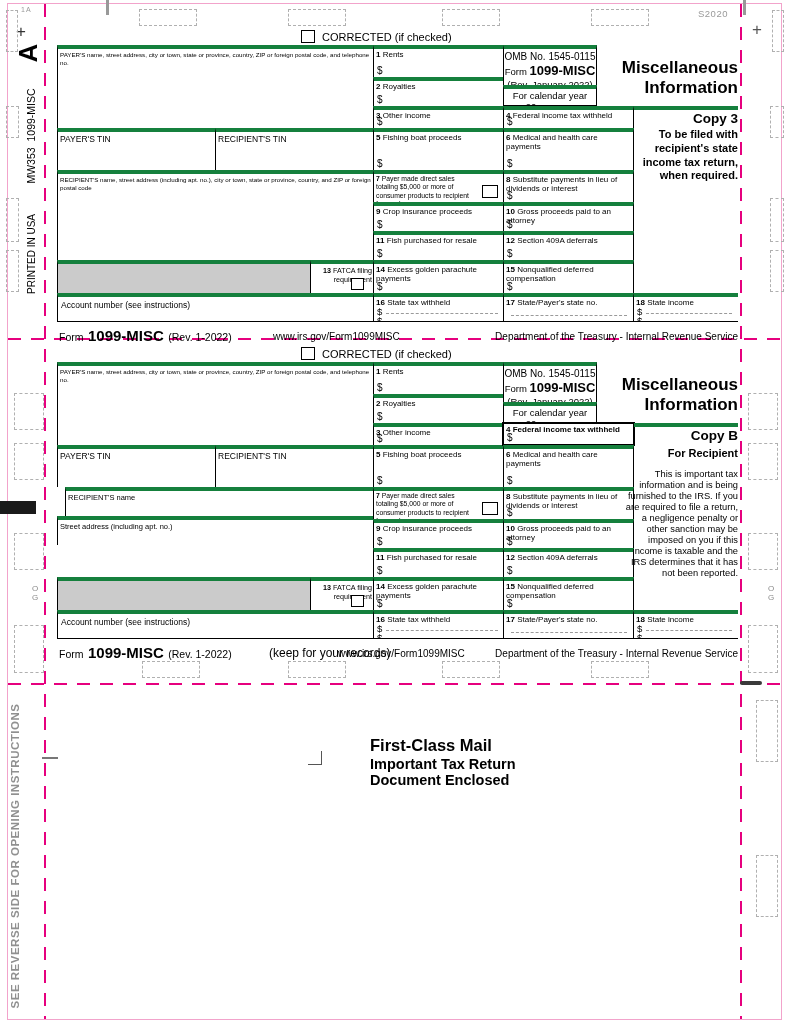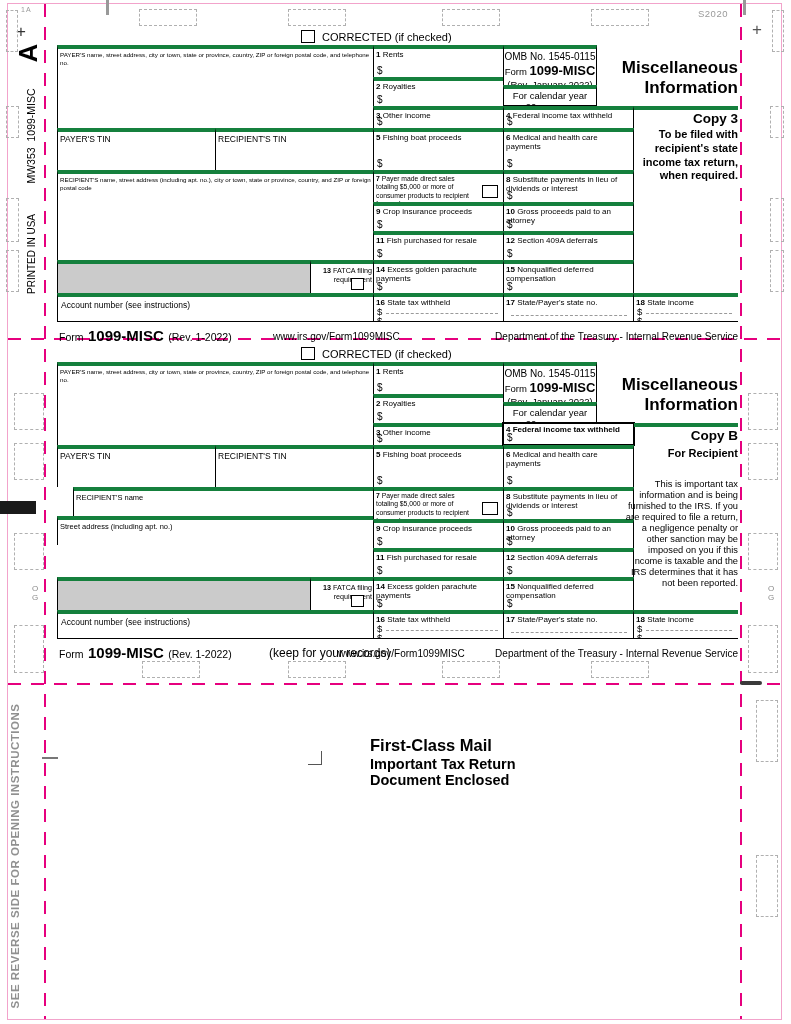--- a/index.html
+++ b/index.html
@@ -36,21 +36,21 @@
   .omb .fw{font-size:9.5px}
   .omb .fnum{font-size:13px;font-weight:bold}
   .omb .rev{font-size:9.5px}
   .cal{text-align:center;font-size:9.5px;line-height:1.2;padding-top:1px}
   .yearline{display:inline-block;width:36px;border-bottom:1px solid #000;height:8px;margin-left:2px}
   .title{position:absolute;right:0;top:13px;width:175px;text-align:right;font-size:17px;font-weight:bold;line-height:1.18}
   .annot{position:absolute;right:0;top:66px;width:114px;text-align:right}
   .copyname{font-size:13.5px;font-weight:bold}
   .copynote{font-size:11px;font-weight:bold;line-height:1.25;margin-top:2px}
   .forrecip{font-size:11px;font-weight:bold;margin-top:4px}
-  .stmt{font-size:9.3px;line-height:1.18;margin-top:20px}
+  .stmt{font-size:9.3px;line-height:1.18;margin-top:10px}
   .srow{position:absolute;left:3px;right:4px;display:flex;align-items:flex-end;height:9px}
   .sdol{font-size:9.5px;line-height:1}
   .sdash{flex:1;border-bottom:1.5px dashed #9a9a9a;margin:0 2px 2px 4px}
   .footer{position:absolute;height:16px}
   .f-word{font-size:10.5px}
   .f-num{font-size:15px;font-weight:bold}
   .f-rev{font-size:10.5px}
   .f-small{font-size:10px}
   .vtext{position:absolute;transform:translate(-50%,-50%) rotate(-90deg);white-space:pre}
   .og{position:absolute;width:10px;font-size:8px;line-height:1.15;color:#8a8a8a;text-align:center}
@@ -253,21 +253,21 @@
 
     <div class="cell bT bL" style="left:0;top:0;width:316px;height:83px">
       <div class="lbl-tiny">PAYER'S name, street address, city or town, state or province, country, ZIP or foreign postal code, and telephone no.</div>
     </div>
     <div class="cell bT bL" style="left:0;top:83px;width:158px;height:42px">
       <div class="tin-lbl">PAYER'S TIN</div>
     </div>
     <div class="cell bT bL" style="left:158px;top:83px;width:158px;height:42px">
       <div class="tin-lbl">RECIPIENT'S TIN</div>
     </div>
-    <div class="cell bT bL" style="left:16px;top:125px;width:316px;height:29px">
+    <div class="cell bT bL" style="left:8px;top:125px;width:316px;height:29px">
       <div class="name-lbl">RECIPIENT'S name</div>
     </div>
     <div class="cell bT bL" style="left:0;top:154px;width:316px;height:29px">
       <div class="name-lbl">Street address (including apt. no.)</div>
     </div>
     <div class="cell bT bL gray" style="left:0;top:215px;width:253px;height:33px"></div>
     <div class="cell bT bL" style="left:253px;top:215px;width:63px;height:33px">
       <div class="fatca-lbl"><span class="num">13</span> <span>FATCA filing requirement</span></div>
       <span class="cb" style="right:9px;bottom:3px;width:13px;height:12px"></span>
     </div>

